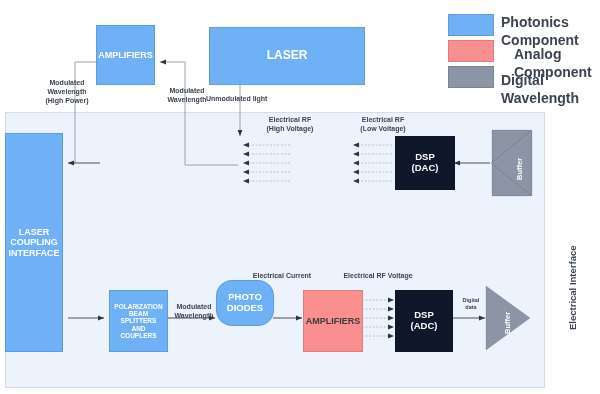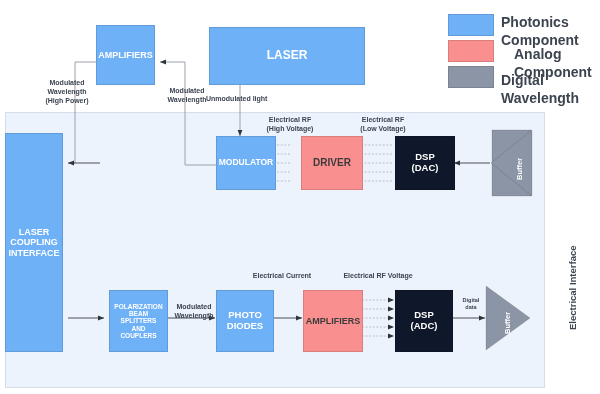--- a/index.html
+++ b/index.html
@@ -151,34 +151,32 @@
   </svg>
 
   <div class="blk photonics" style="left:96px; top:25px; width:59px; height:60px; font-size:9px;">AMPLIFIERS</div>
 
   <div class="blk photonics" style="left:209px; top:27px; width:156px; height:58px; font-size:12px;">LASER</div>
 
   <div class="blk photonics" style="left:5px; top:133px; width:58px; height:219px; font-size:9px; white-space:pre-line;">LASER
 COUPLING
 INTERFACE</div>
 
-  <div class="blk photonics" style="left:216px; top:136px; width:60px; height:54px; font-size:8.5px;">MODULATOR</div>
-
-  <div class="blk analog" style="left:301px; top:136px; width:62px; height:54px; font-size:10px;">DRIVER</div>
+
 
   <div class="blk digital" style="left:395px; top:136px; width:60px; height:54px; font-size:9.5px; white-space:pre-line;">DSP
 (DAC)</div>
 
   <div class="blk photonics" style="left:109px; top:290px; width:59px; height:62px; font-size:6.5px; white-space:pre-line;">POLARIZATION
 BEAM
 SPLITTERS
 AND
 COUPLERS</div>
 
-  <div class="blk photonics" style="left:216px; top:290px; width:58px; height:62px; font-size:9.5px; white-space:pre-line;">PHOTO
+  <div class="blk photonics" style="left:216px; top:280px; width:58px; height:46px; font-size:9.5px; white-space:pre-line;border-radius:16px;">PHOTO
 DIODES</div>
 
   <div class="blk analog" style="left:303px; top:290px; width:60px; height:62px; font-size:9px;">AMPLIFIERS</div>
 
   <div class="blk digital" style="left:395px; top:290px; width:58px; height:62px; font-size:9.5px; white-space:pre-line;">DSP
 (ADC)</div>
 
   <div class="buf-txt" style="left:515px; top:180px;">Buffer</div>
   <div class="buf-txt" style="left:503px; top:334px;">Buffer</div>
 

